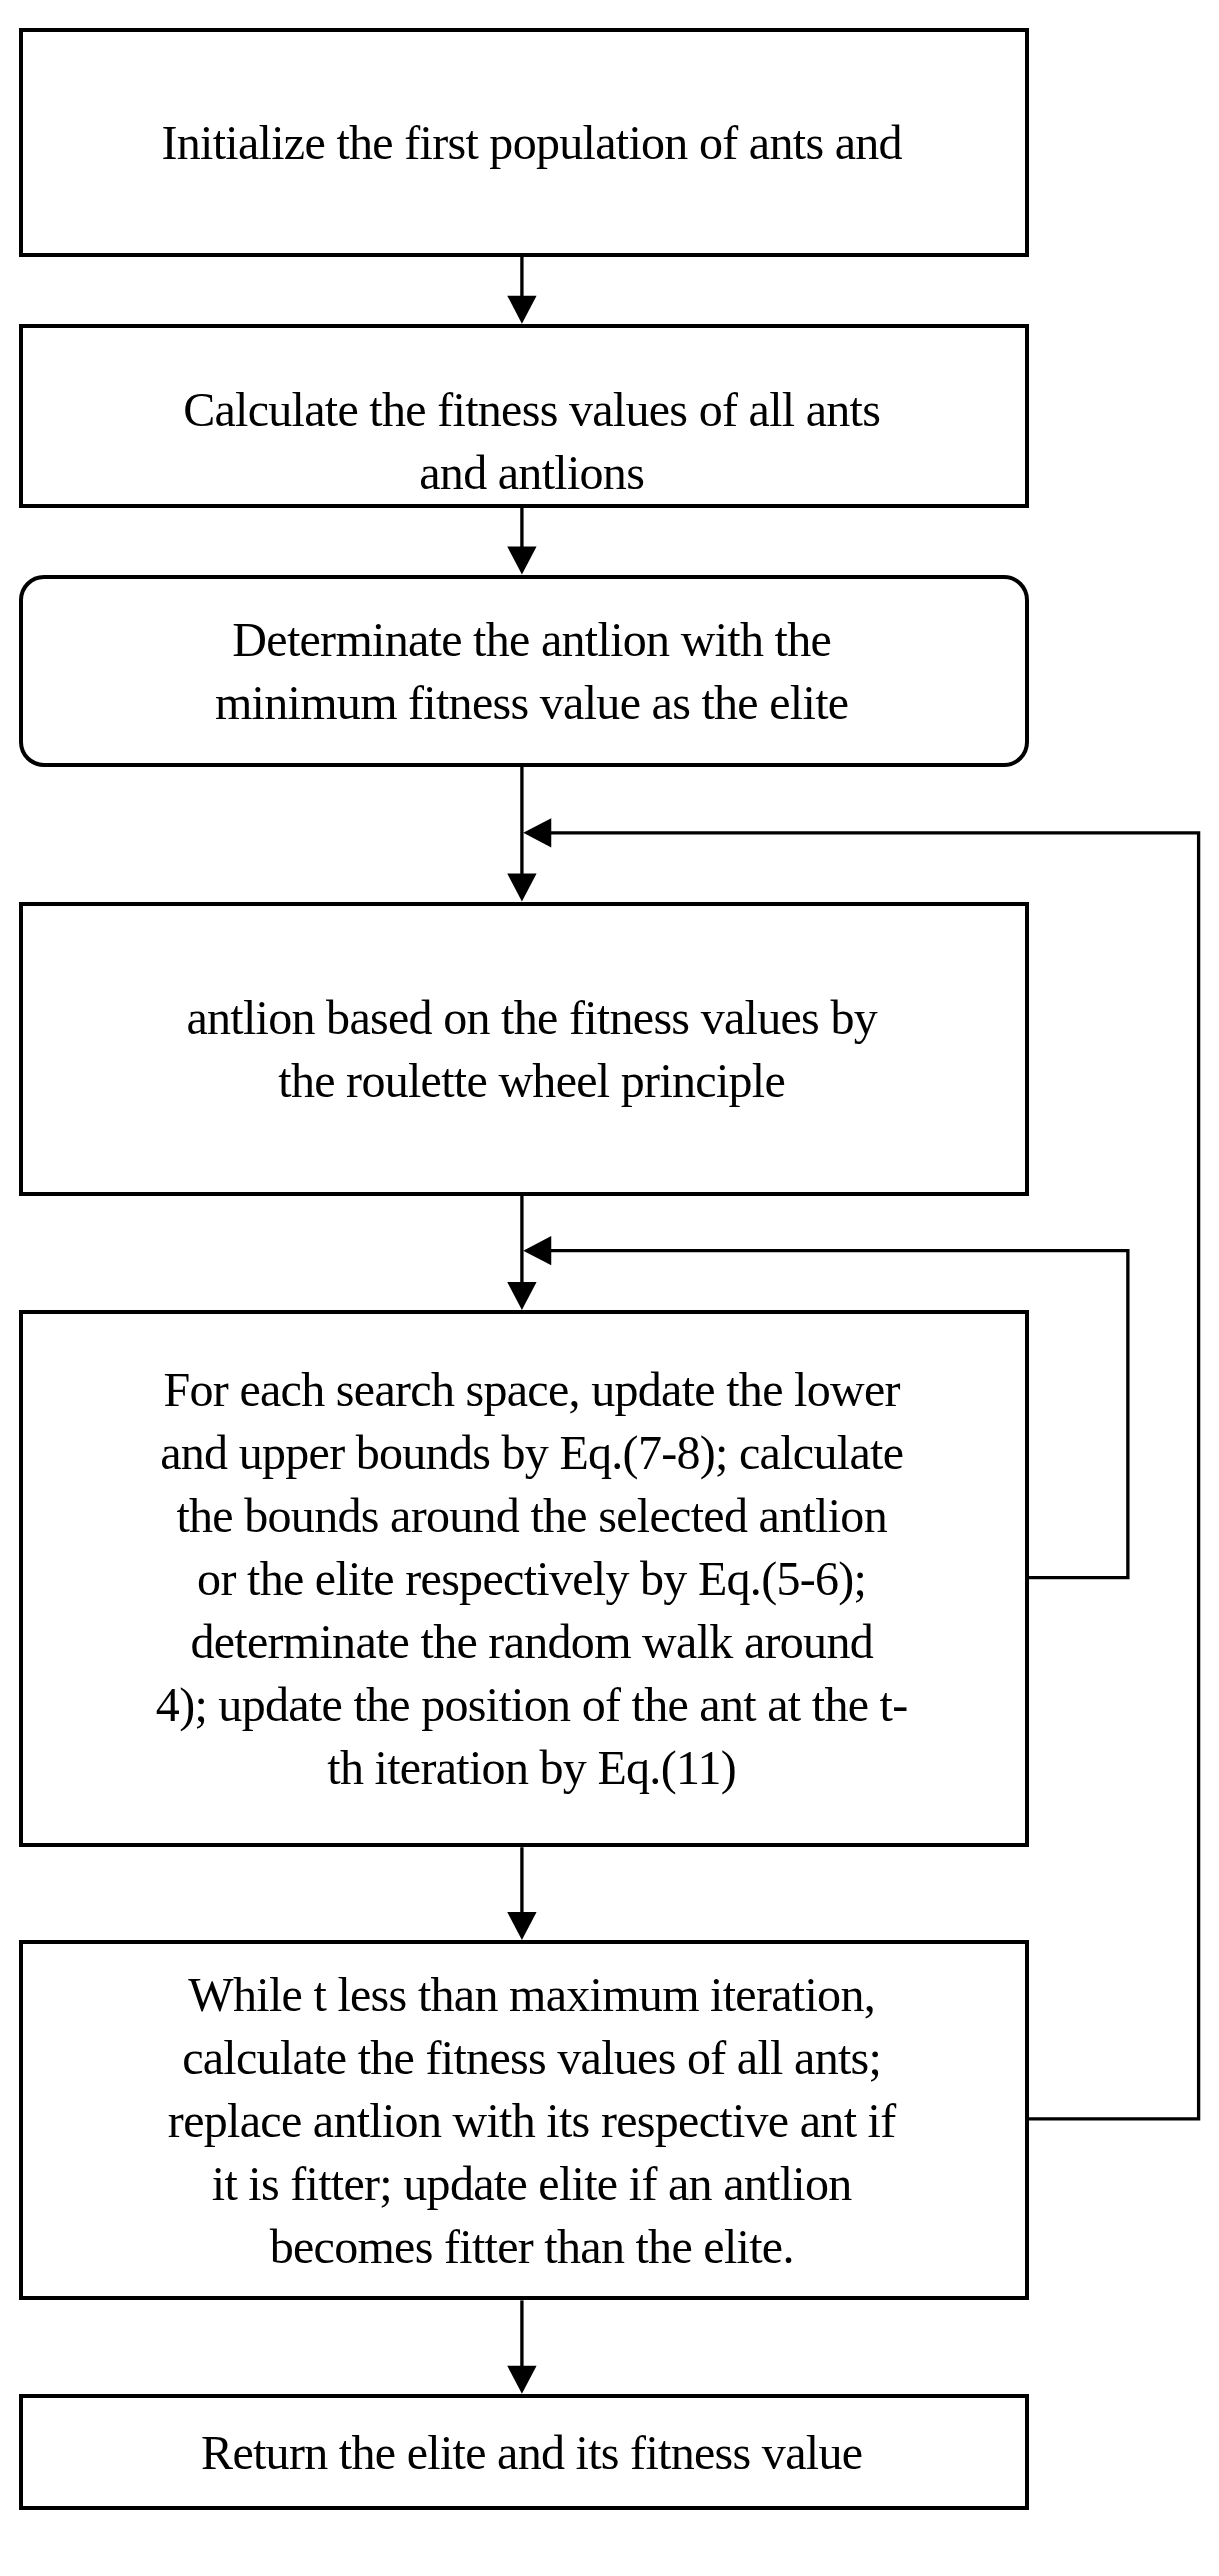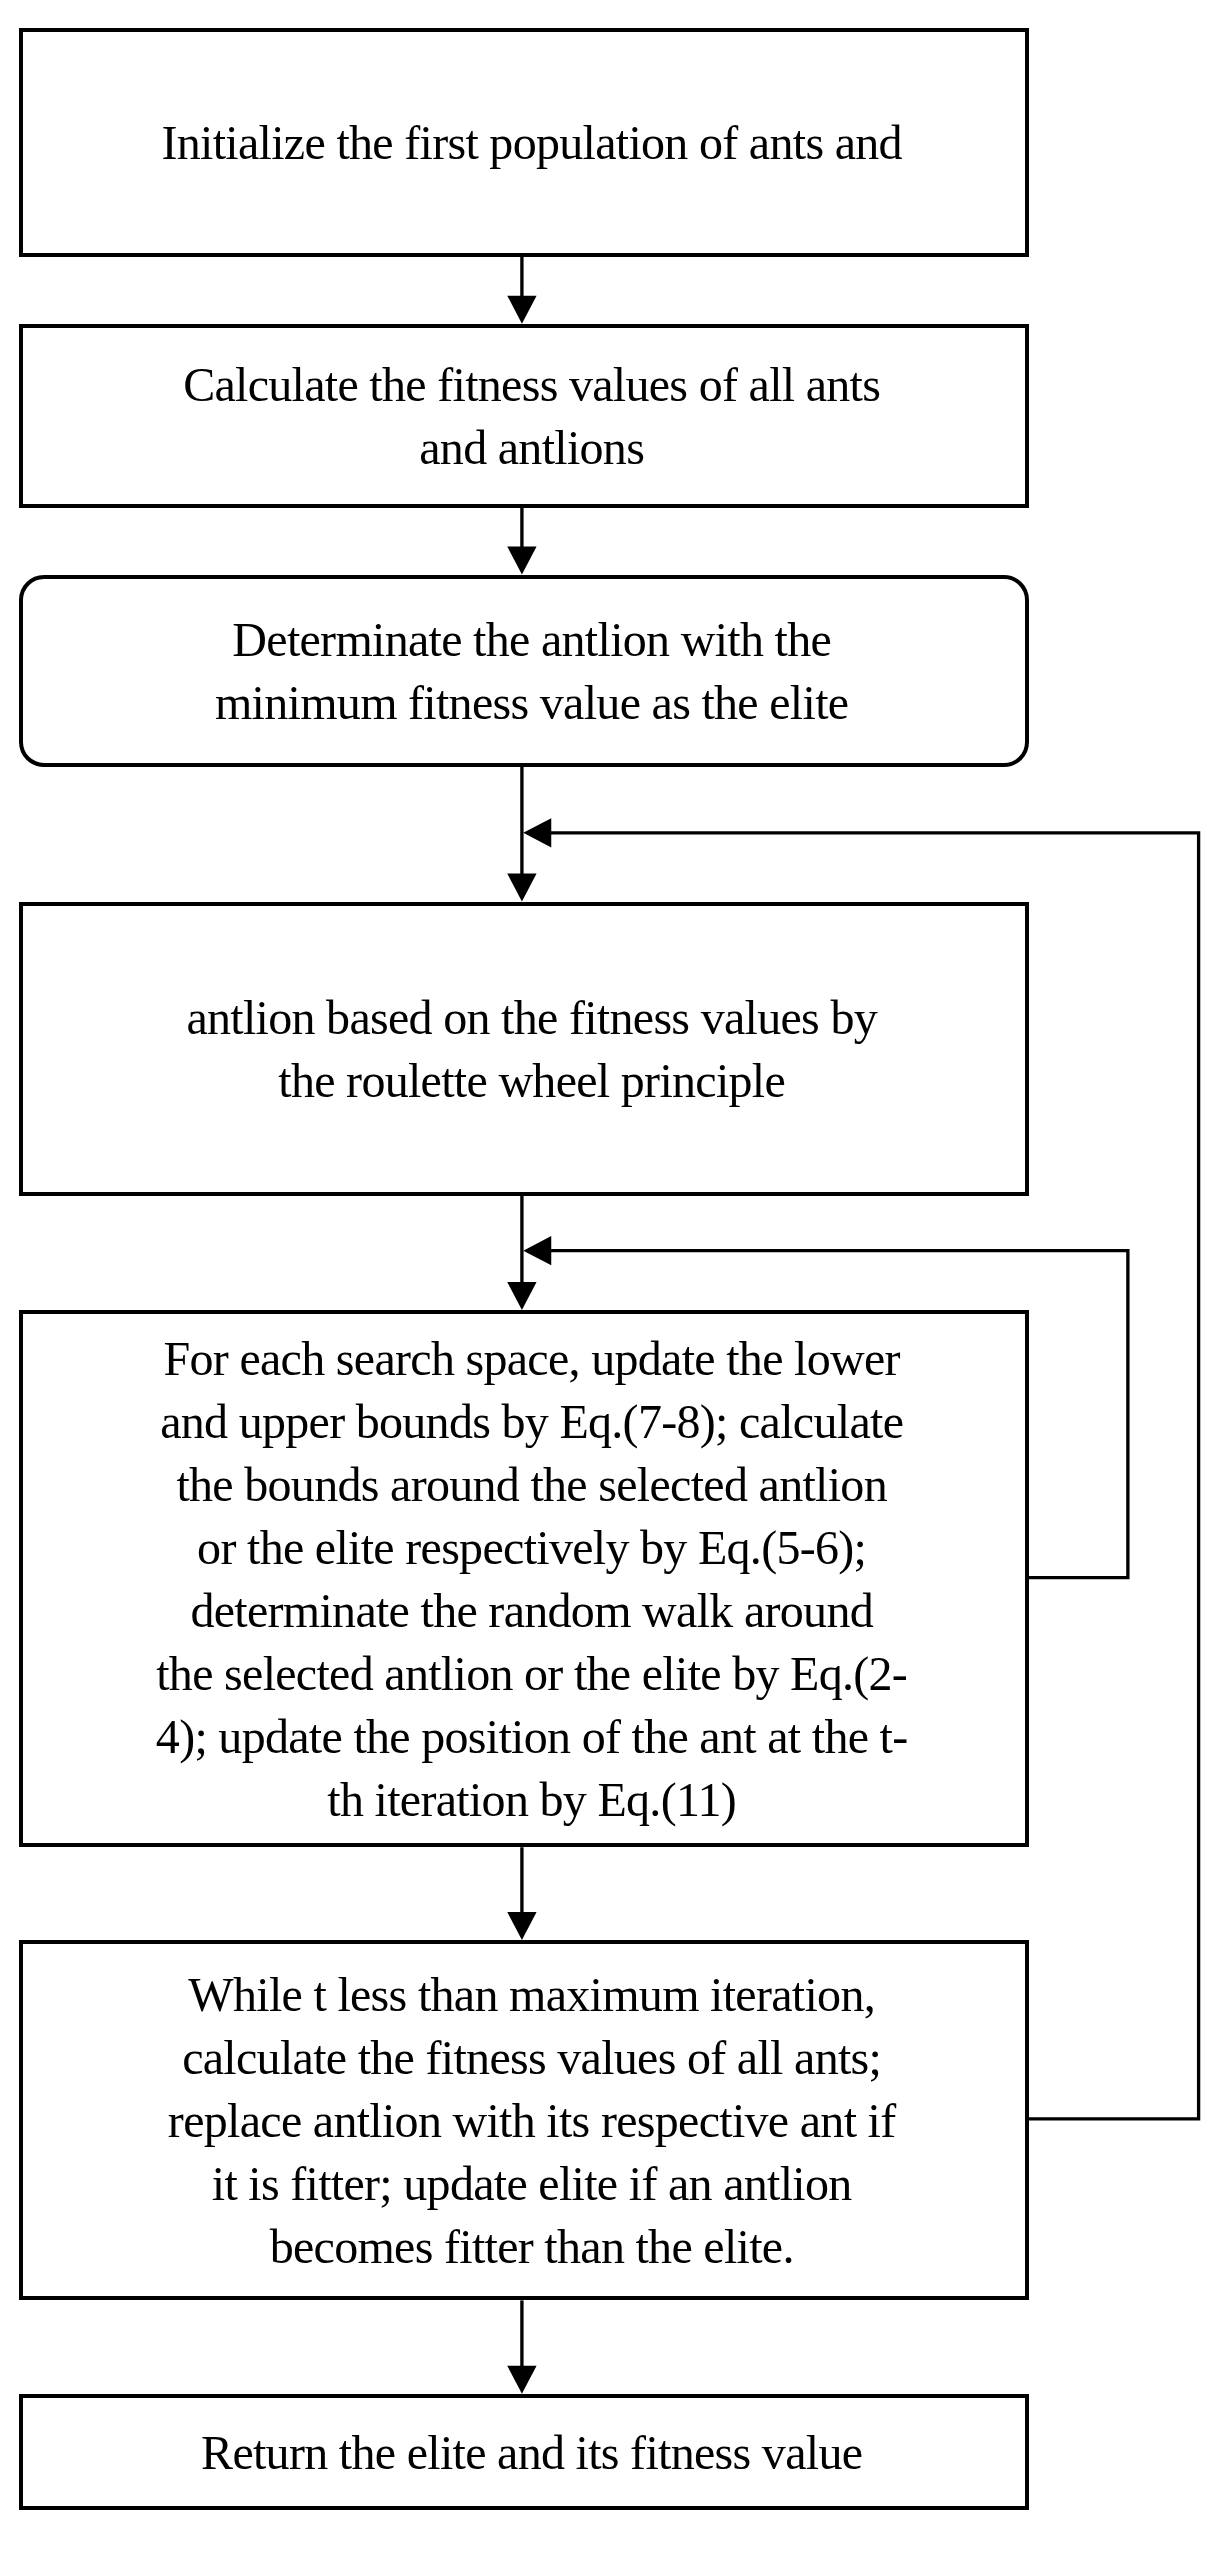--- a/index.html
+++ b/index.html
@@ -48,42 +48,41 @@
     <polygon points="760,3545 804,3545 782,3587"></polygon>
     <polygon points="826,1852 826,1896 784,1874"></polygon>
     <polygon points="826,1226 826,1270 784,1248"></polygon>
   </g>
 </svg>
 
 <div class="box" style="top:28px;height:229px;">
   <div class="line">Initialize the first population of ants and</div>
 </div>
 
-<div class="box" style="top:324px;height:184px;">
+<div class="box" style="top:324px;height:184px;justify-content:flex-end;">
   <div class="line">Calculate the fitness values of all ants</div>
   <div class="line">and antlions</div>
 </div>
 
 <div class="box" style="top:575px;height:192px;border-radius:25px;">
   <div class="line">Determinate the antlion with the</div>
   <div class="line">minimum fitness value as the elite</div>
 </div>
 
 <div class="box" style="top:902px;height:294px;">
   <div class="line">antlion based on the fitness values by</div>
   <div class="line">the roulette wheel principle</div>
 </div>
 
 <div class="box" style="top:1310px;height:537px;">
   <div class="line">For each search space, update the lower</div>
   <div class="line">and upper bounds by Eq.(7-8); calculate</div>
   <div class="line">the bounds around the selected antlion</div>
   <div class="line">or the elite respectively by Eq.(5-6);</div>
   <div class="line">determinate the random walk around</div>
-  <div class="line">the selected antlion or the elite by Eq.(2-</div>
   <div class="line">4); update the position of the ant at the t-</div>
   <div class="line">th iteration by Eq.(11)</div>
 </div>
 
 <div class="box" style="top:1940px;height:360px;">
   <div class="line">While t less than maximum iteration,</div>
   <div class="line">calculate the fitness values of all ants;</div>
   <div class="line">replace antlion with its respective ant if</div>
   <div class="line">it is fitter; update elite if an antlion</div>
   <div class="line">becomes fitter than the elite.</div>

